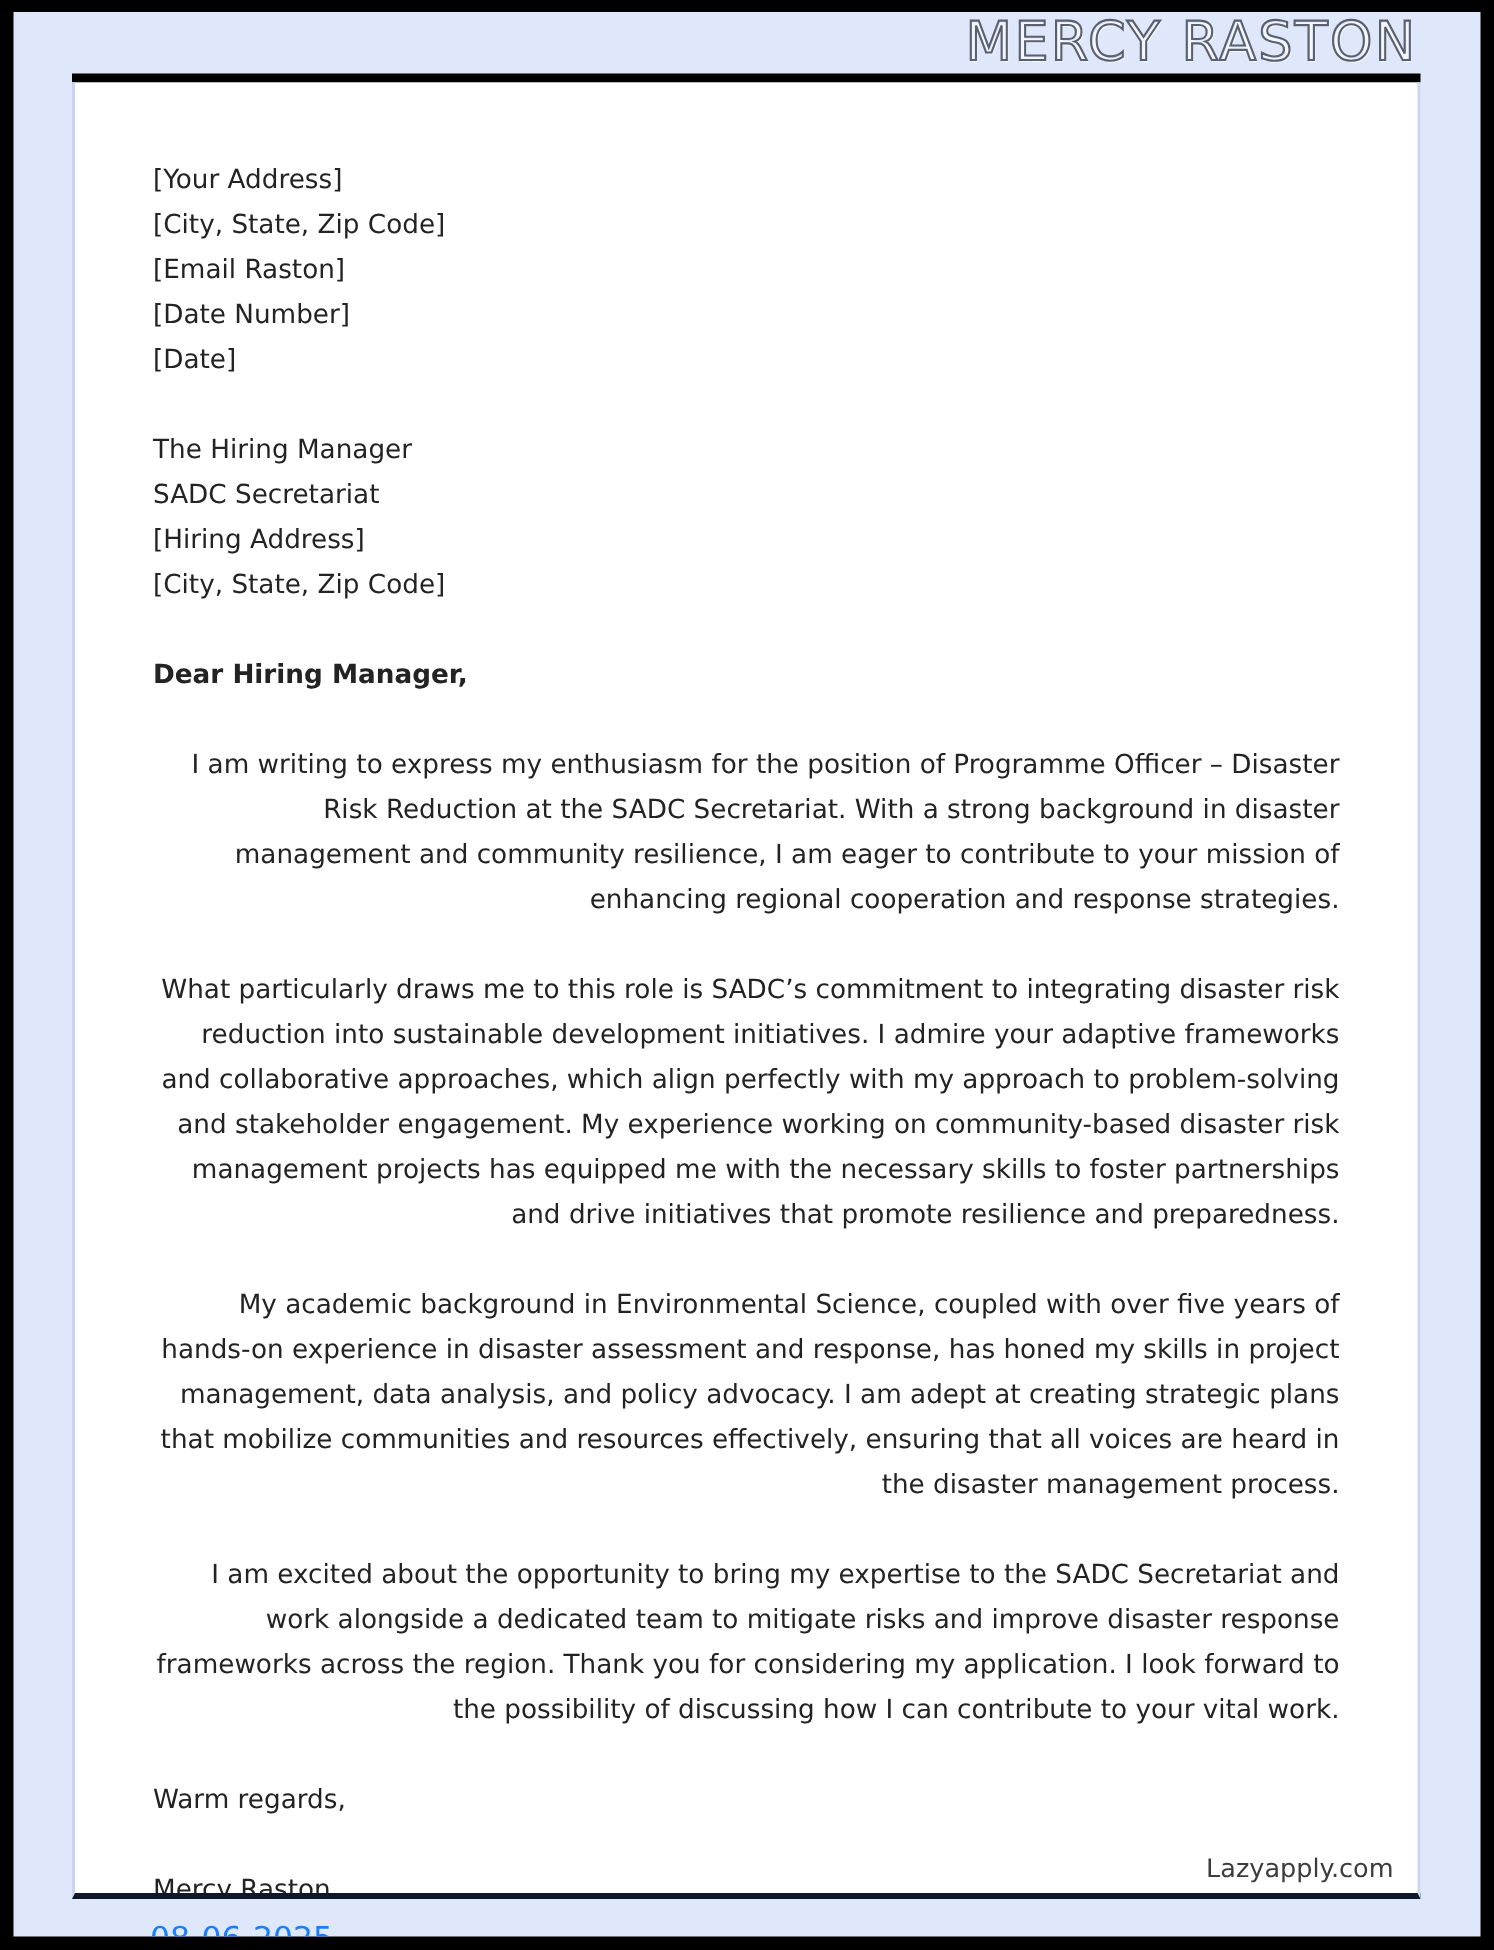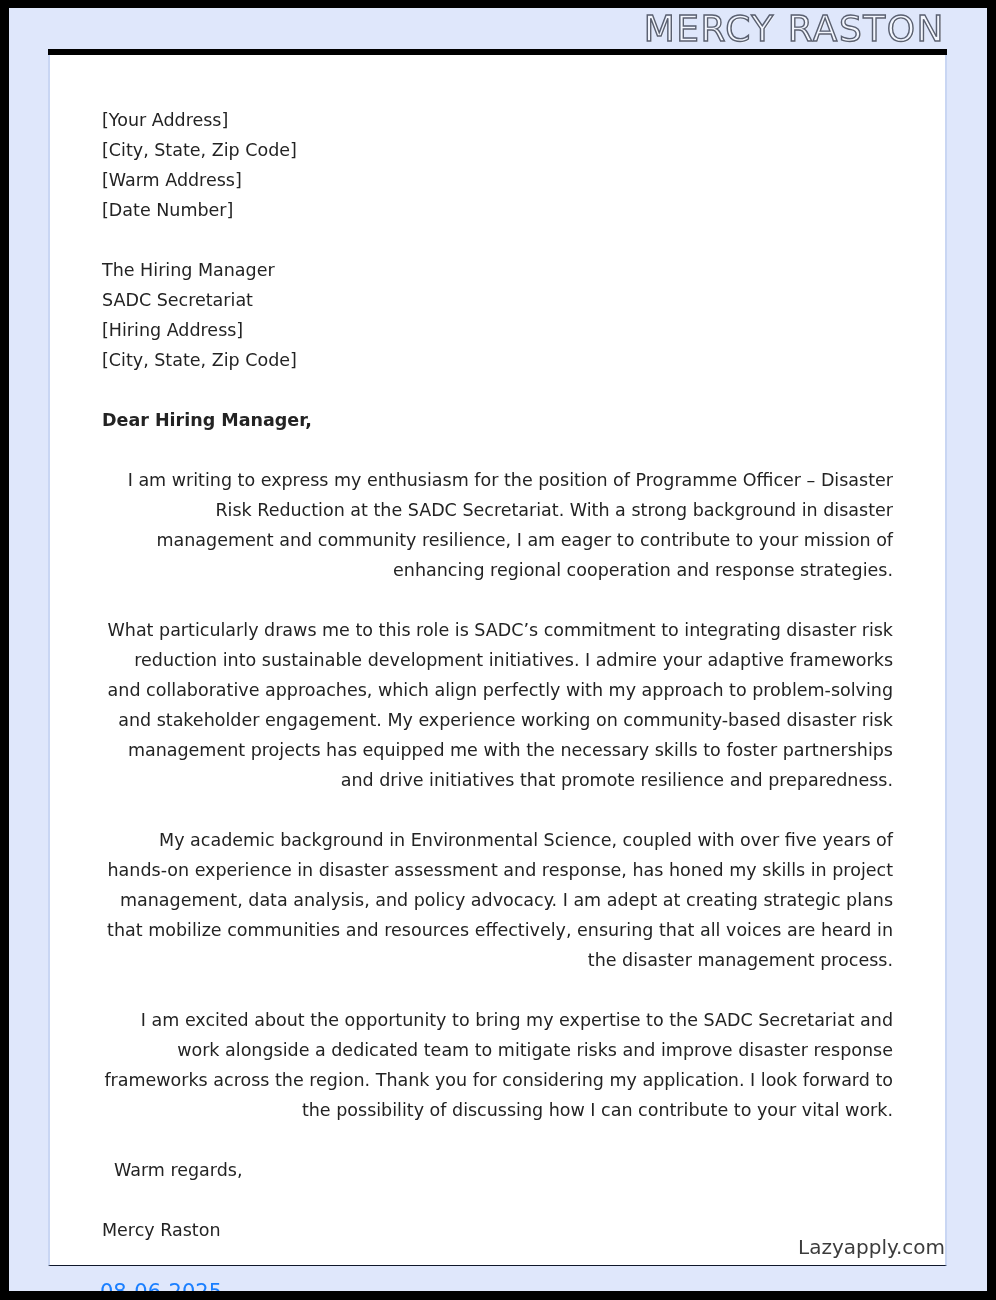--- a/index.html
+++ b/index.html
@@ -62,21 +62,21 @@
   .letter-panel {
     position: absolute;
     left: 39px;
     top: 47px;
     width: 899px;
     height: 1211px;
     box-sizing: border-box;
     background: #ffffff;
     border-left: 2px solid #c9d6f3;
     border-right: 2px solid #c9d6f3;
-    border-bottom: 1px solid #0f172a;
+    border-bottom: 4px solid #0f172a;
     overflow: hidden;
   }
 
   .letter-body {
     padding: 50px 52px 0 52px;
     color: #232323;
     font-size: 17.5px;
     line-height: 30px;
   }
 
@@ -93,33 +93,33 @@
     margin: 0 0 30px 0;
     text-align: right;
   }
 
   .salutation {
     margin: 0 0 30px 0;
     font-weight: bold;
   }
 
   .signoff {
-    margin: 0 0 30px 12px;
+    margin: 0 0 30px 0;
   }
 
   .signature-name {
     margin: 0;
   }
 
   
   .brand {
     position: absolute;
-    right: 0;
+    right: 16px;
     bottom: 6px;
-    font-size: 20px;
+    font-size: 17px;
     color: #3c3c3c;
     white-space: nowrap;
   }
 
   
   .date-stamp {
     position: absolute;
     left: 91px;
     top: 1274px;
     font-size: 21px;
@@ -138,22 +138,23 @@
   </div>
 
   <div class="panel-rule"></div>
 
   <div class="letter-panel">
     <div class="letter-body">
 
       <div class="block">
         <span class="addr-line">[Your Address]</span>
         <span class="addr-line">[City, State, Zip Code]</span>
-        <span class="addr-line">[Warm Address]</span>
+        <span class="addr-line">[Email Raston]</span>
         <span class="addr-line">[Date Number]</span>
+        <span class="addr-line">[Date]</span>
       </div>
 
       <div class="block">
         <span class="addr-line">The Hiring Manager</span>
         <span class="addr-line">SADC Secretariat</span>
         <span class="addr-line">[Hiring Address]</span>
         <span class="addr-line">[City, State, Zip Code]</span>
       </div>
 
       <p class="salutation">Dear Hiring Manager,</p>

